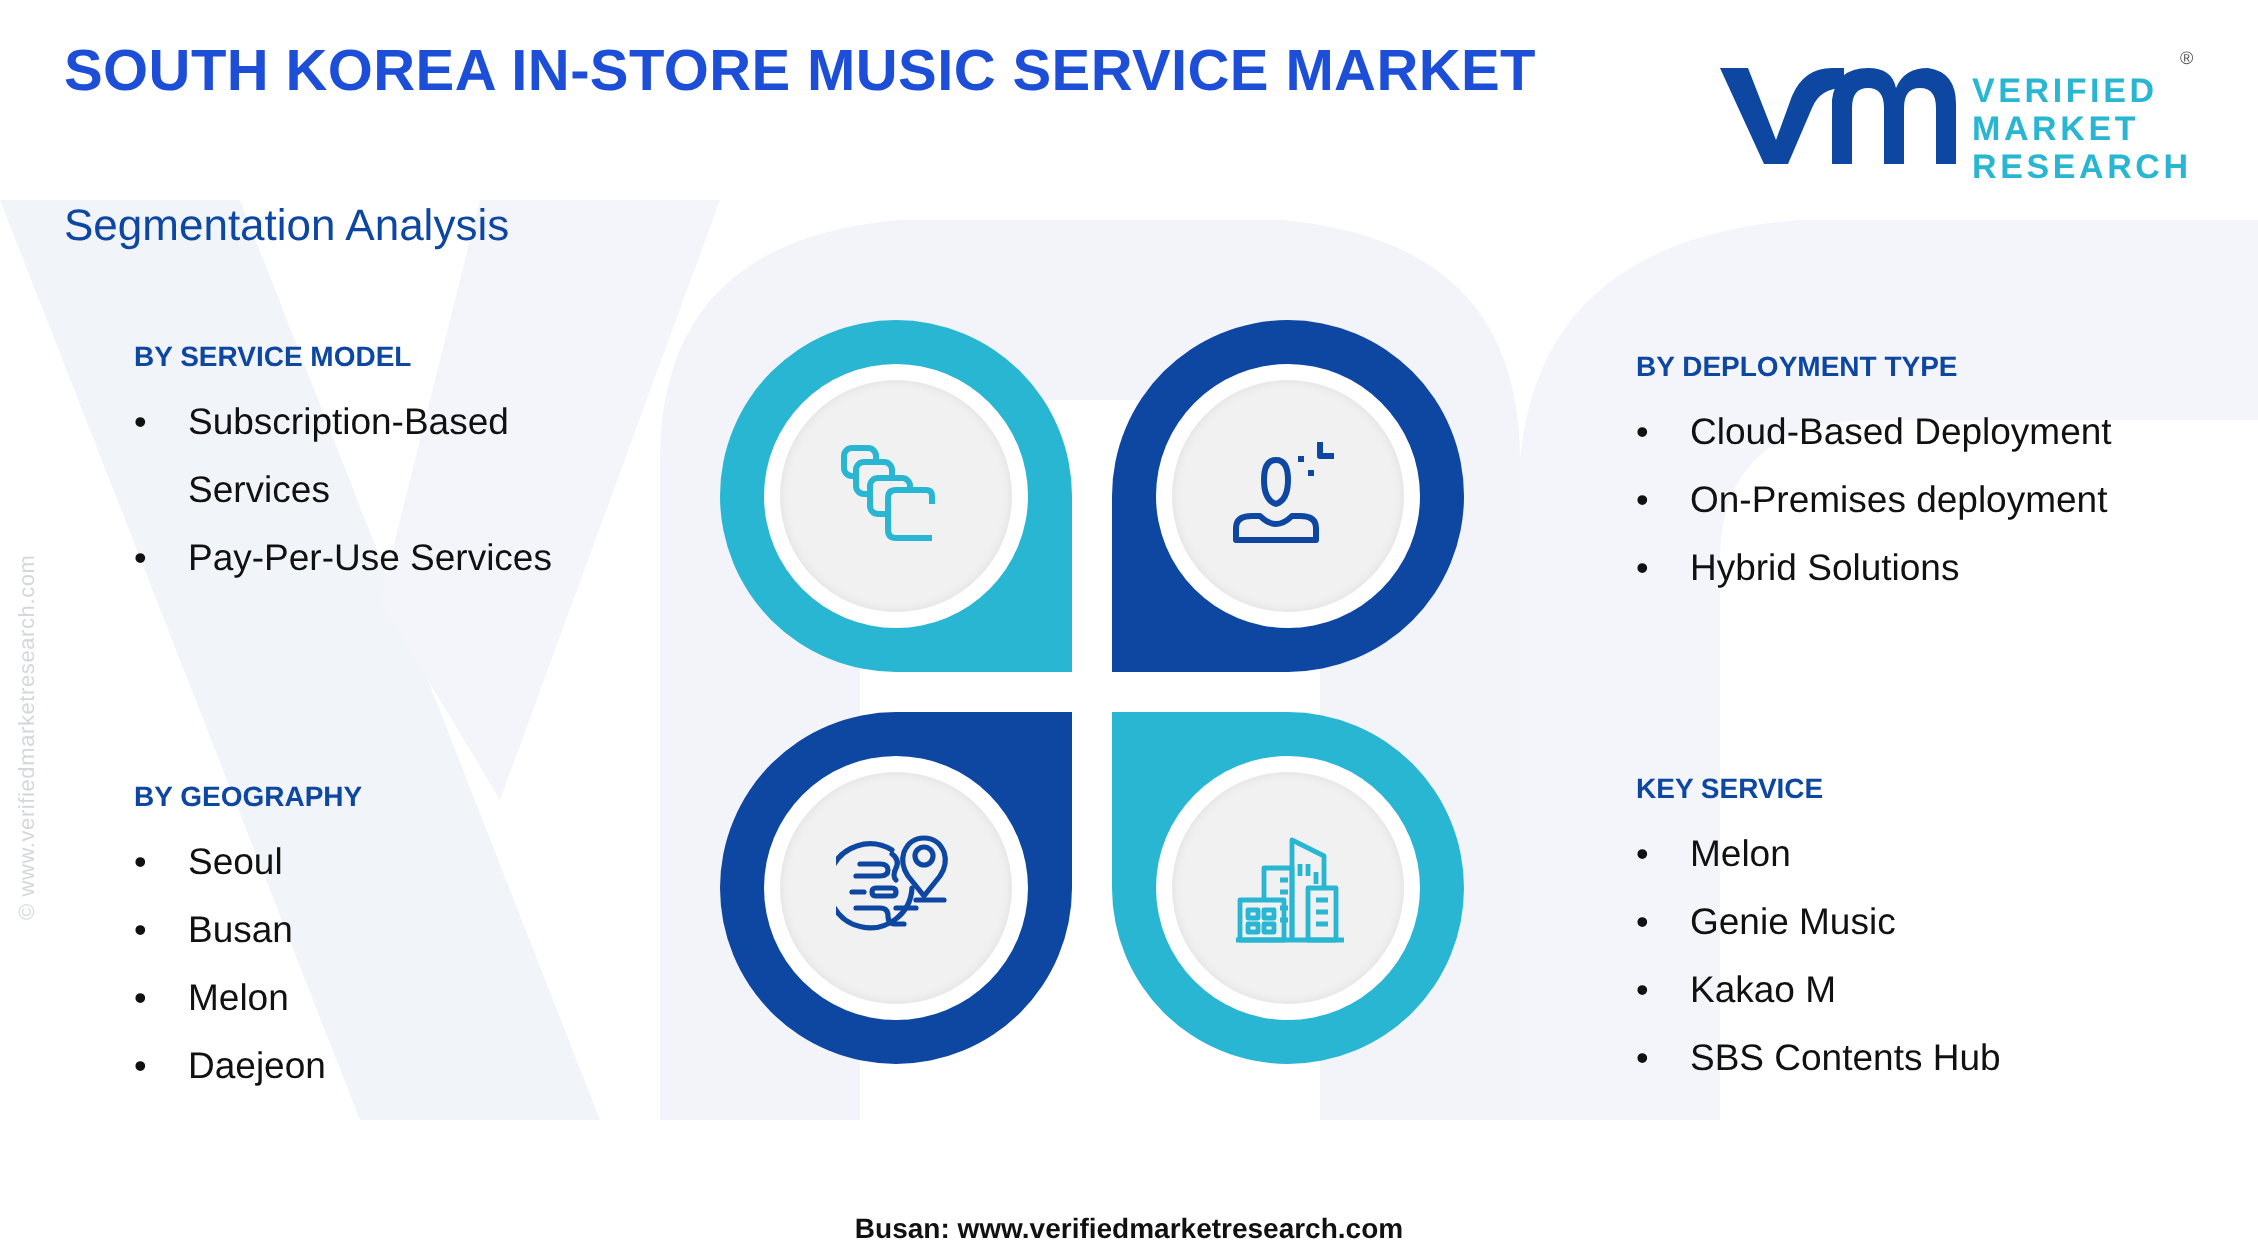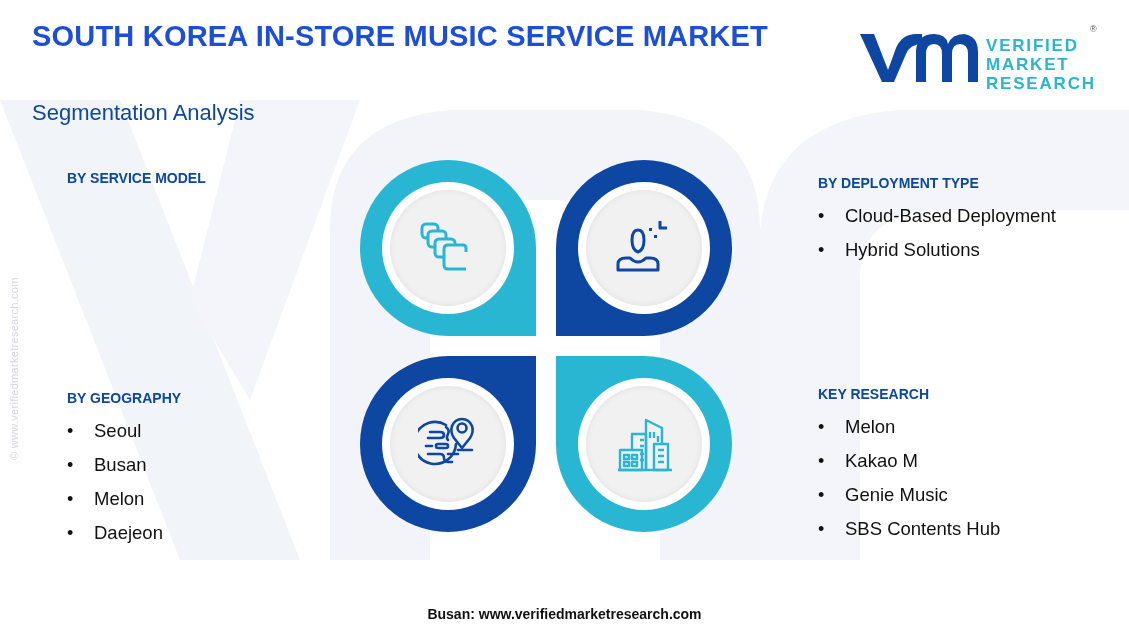--- a/index.html
+++ b/index.html
@@ -90,46 +90,51 @@
   <div class="words">
     <div>VERIFIED</div>
     <div>MARKET</div>
     <div>RESEARCH</div>
   </div>
   <span class="reg">®</span>
 </div>
 
 <div class="segment seg-tl">
   <h2>BY SERVICE MODEL</h2>
+  <ul>
+    <li>Subscription-Based Services</li>
+    <li>Pay-Per-Use Services</li>
+  </ul>
 </div>
 
 <div class="segment seg-tr">
   <h2>BY DEPLOYMENT TYPE</h2>
   <ul>
     <li>Cloud-Based Deployment</li>
+    <li>On-Premises deployment</li>
     <li>Hybrid Solutions</li>
   </ul>
 </div>
 
 <div class="segment seg-bl">
   <h2>BY GEOGRAPHY</h2>
   <ul>
     <li>Seoul</li>
     <li>Busan</li>
     <li>Melon</li>
     <li>Daejeon</li>
   </ul>
 </div>
 
 <div class="segment seg-br">
-  <h2>KEY RESEARCH</h2>
+  <h2>KEY SERVICE</h2>
   <ul>
     <li>Melon</li>
+    <li>Genie Music</li>
     <li>Kakao M</li>
-    <li>Genie Music</li>
     <li>SBS Contents Hub</li>
   </ul>
 </div>
 
 <div class="petal p-tl">
   <div class="ring"></div>
   <div class="disc"></div>
   <svg class="icon" viewBox="0 0 60 60" fill="none" stroke="#29b6d3" stroke-width="3" stroke-linejoin="round">
     <rect x="4" y="6" width="16" height="14" rx="4"></rect>
     <rect x="10" y="13" width="18" height="16" rx="4" fill="#f1f1f2"></rect>

